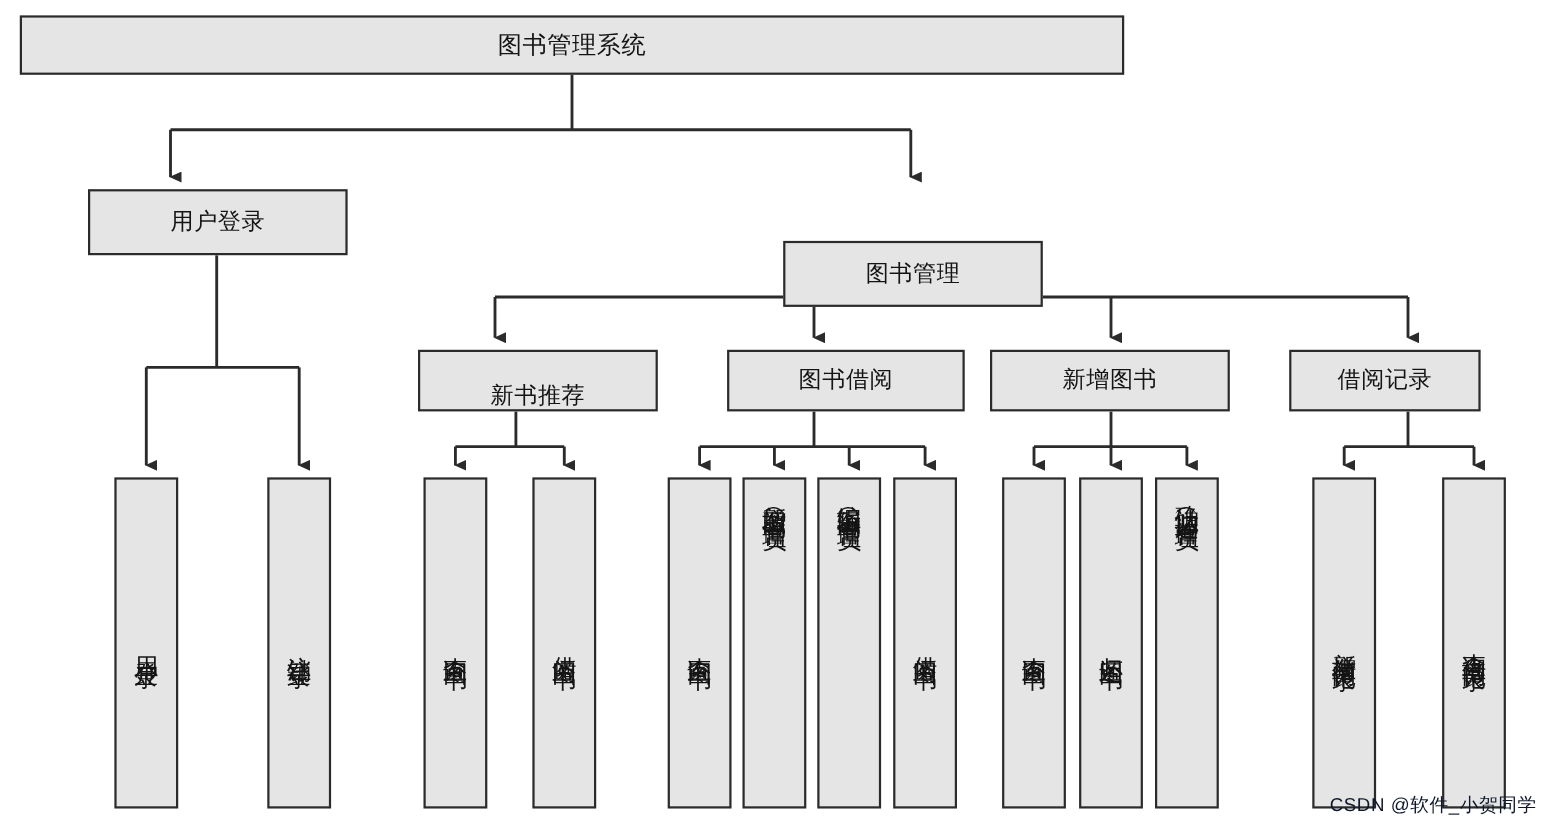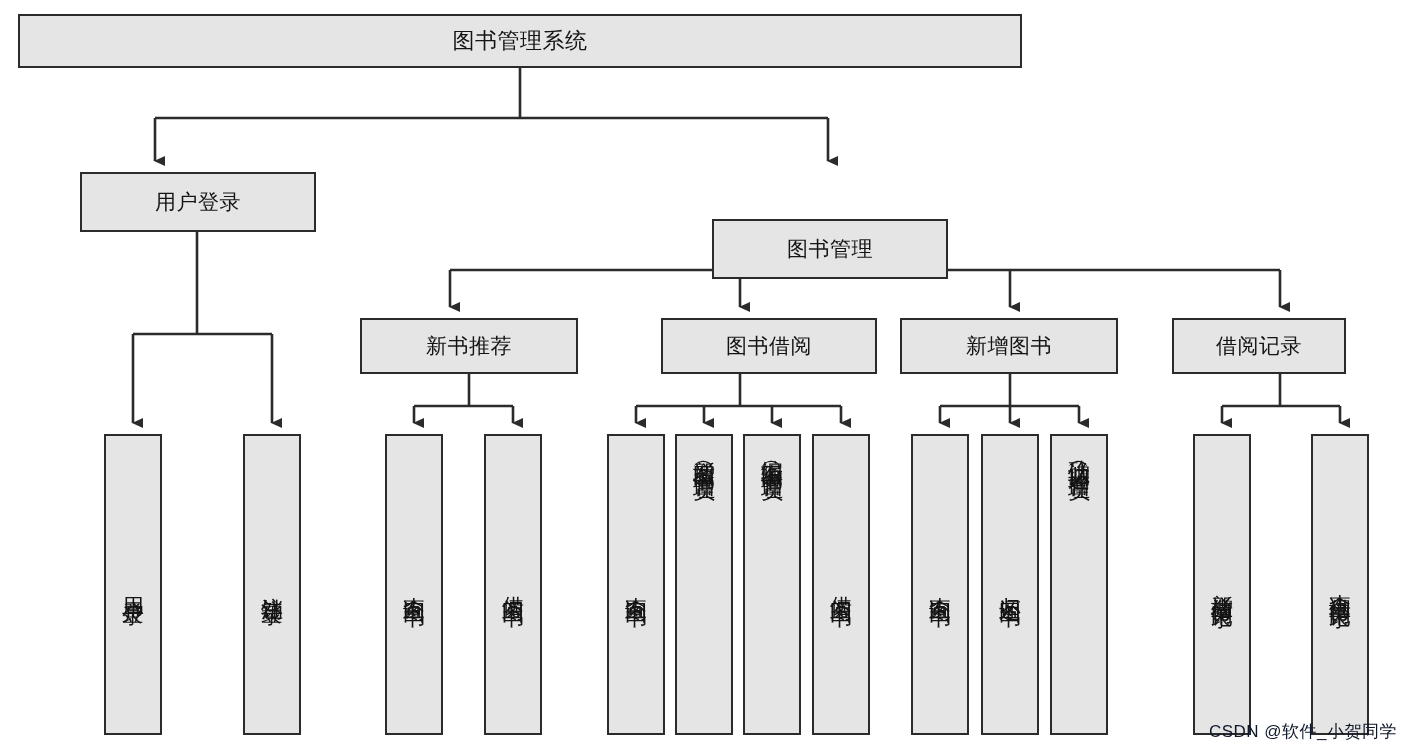--- a/index.html
+++ b/index.html
@@ -116,21 +116,21 @@
   <span class="node-label">图书管理系统</span>
 </div>
 
 <div class="node" style="left:80px;top:172px;width:236px;height:60px;">
   <span class="node-label">用户登录</span>
 </div>
 <div class="node" style="left:712px;top:172px;width:236px;height:60px;margin-top:47px;">
   <span class="node-label">图书管理</span>
 </div>
 
-<div class="node" style="left:360px;top:318px;width:218px;height:56px;">
+<div class="node" style="left:380px;top:318px;width:218px;height:56px;align-items:flex-end;">
   <span class="node-label">新书推荐</span>
 </div>
 <div class="node" style="left:632px;top:318px;width:216px;height:56px;margin-left:29px;">
   <span class="node-label">图书借阅</span>
 </div>
 <div class="node" style="left:900px;top:318px;width:218px;height:56px;">
   <span class="node-label">新增图书</span>
 </div>
 <div class="node" style="left:1172px;top:318px;width:174px;height:56px;">
   <span class="node-label">借阅记录</span>

